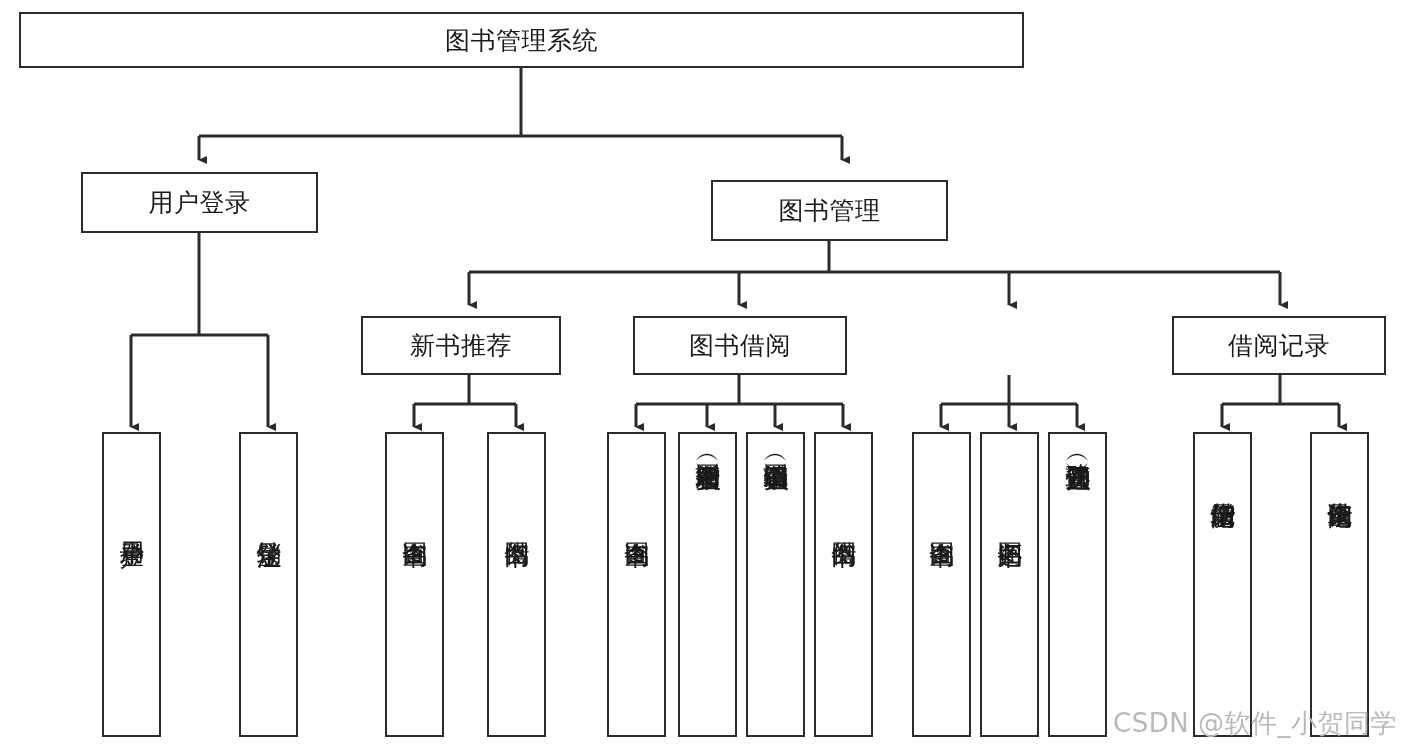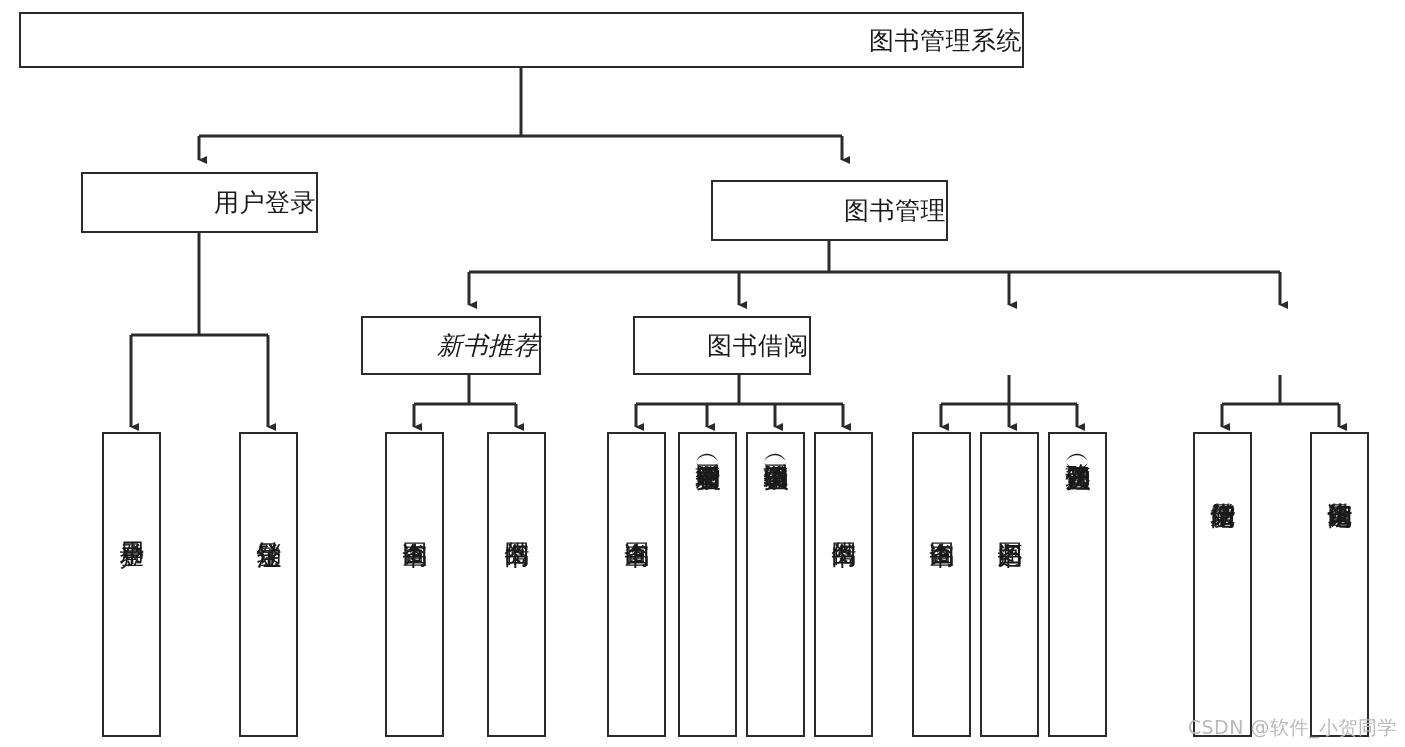--- a/index.html
+++ b/index.html
@@ -25,21 +25,21 @@
     height: 747px;
     pointer-events: none;
   }
   .node {
     position: absolute;
     box-sizing: border-box;
     border: 2.5px solid #2b2b2b;
     background: #ffffff;
     display: flex;
     align-items: center;
-    justify-content: flex-end;
+    justify-content: center;
     color: #1a1a1a;
   }
   .node .label {
     display: block;
     text-align: center;
     line-height: 1.08;
     letter-spacing: 0.5px;
     white-space: pre;
   }
   
@@ -61,21 +61,21 @@
     writing-mode: vertical-rl;
     text-orientation: upright;
     white-space: normal;
     margin: 0 auto;
   }
 
   .watermark {
     position: absolute;
     right: 8px;
     bottom: 6px;
-    font-size: 19px;
+    font-size: 26px;
     color: #b9b9b9;
     letter-spacing: 0.5px;
     white-space: nowrap;
     user-select: none;
   }
 </style>
 </head>
 <body>
 
 <div id="diagram-root">
@@ -134,25 +134,28 @@
     <span class="label">图书管理系统</span>
   </div>
 
   <div class="node horiz" style="left:81px; top:172px; width:237px; height:61px;">
     <span class="label">用户登录</span>
   </div>
   <div class="node horiz" style="left:711px; top:172px; width:237px; height:61px;margin-top:8px;">
     <span class="label">图书管理</span>
   </div>
 
-  <div class="node horiz" style="left:361px; top:316px; width:180px; height:59px;font-style:italic;">
+  <div class="node horiz" style="left:361px; top:316px; width:200px; height:59px;">
     <span class="label">新书推荐</span>
   </div>
-  <div class="node horiz" style="left:633px; top:316px; width:178px; height:59px;">
+  <div class="node horiz" style="left:633px; top:316px; width:214px; height:59px;">
     <span class="label">图书借阅</span>
+  </div>
+  <div class="node horiz" style="left:1172px; top:316px; width:214px; height:59px;">
+    <span class="label">借阅记录</span>
   </div>
 
   <div class="node leaf" style="left:102px; top:432px; width:59px; height:305px; padding-top:88px;">
     <span class="label">用户登录</span>
   </div>
   <div class="node leaf" style="left:239px; top:432px; width:59px; height:305px; padding-top:88px;">
     <span class="label">注销登录</span>
   </div>
 
   <div class="node leaf" style="left:385px; top:432px; width:59px; height:305px; padding-top:88px;">

